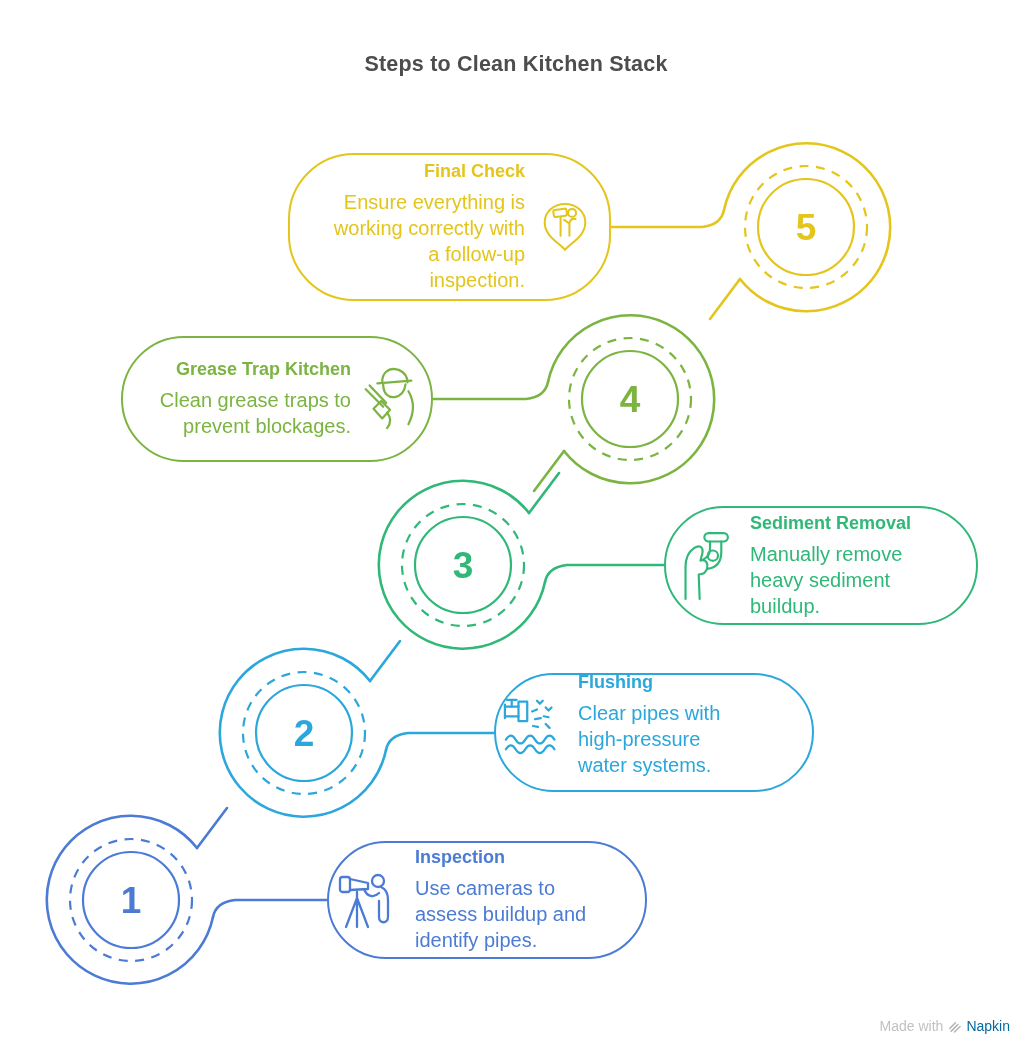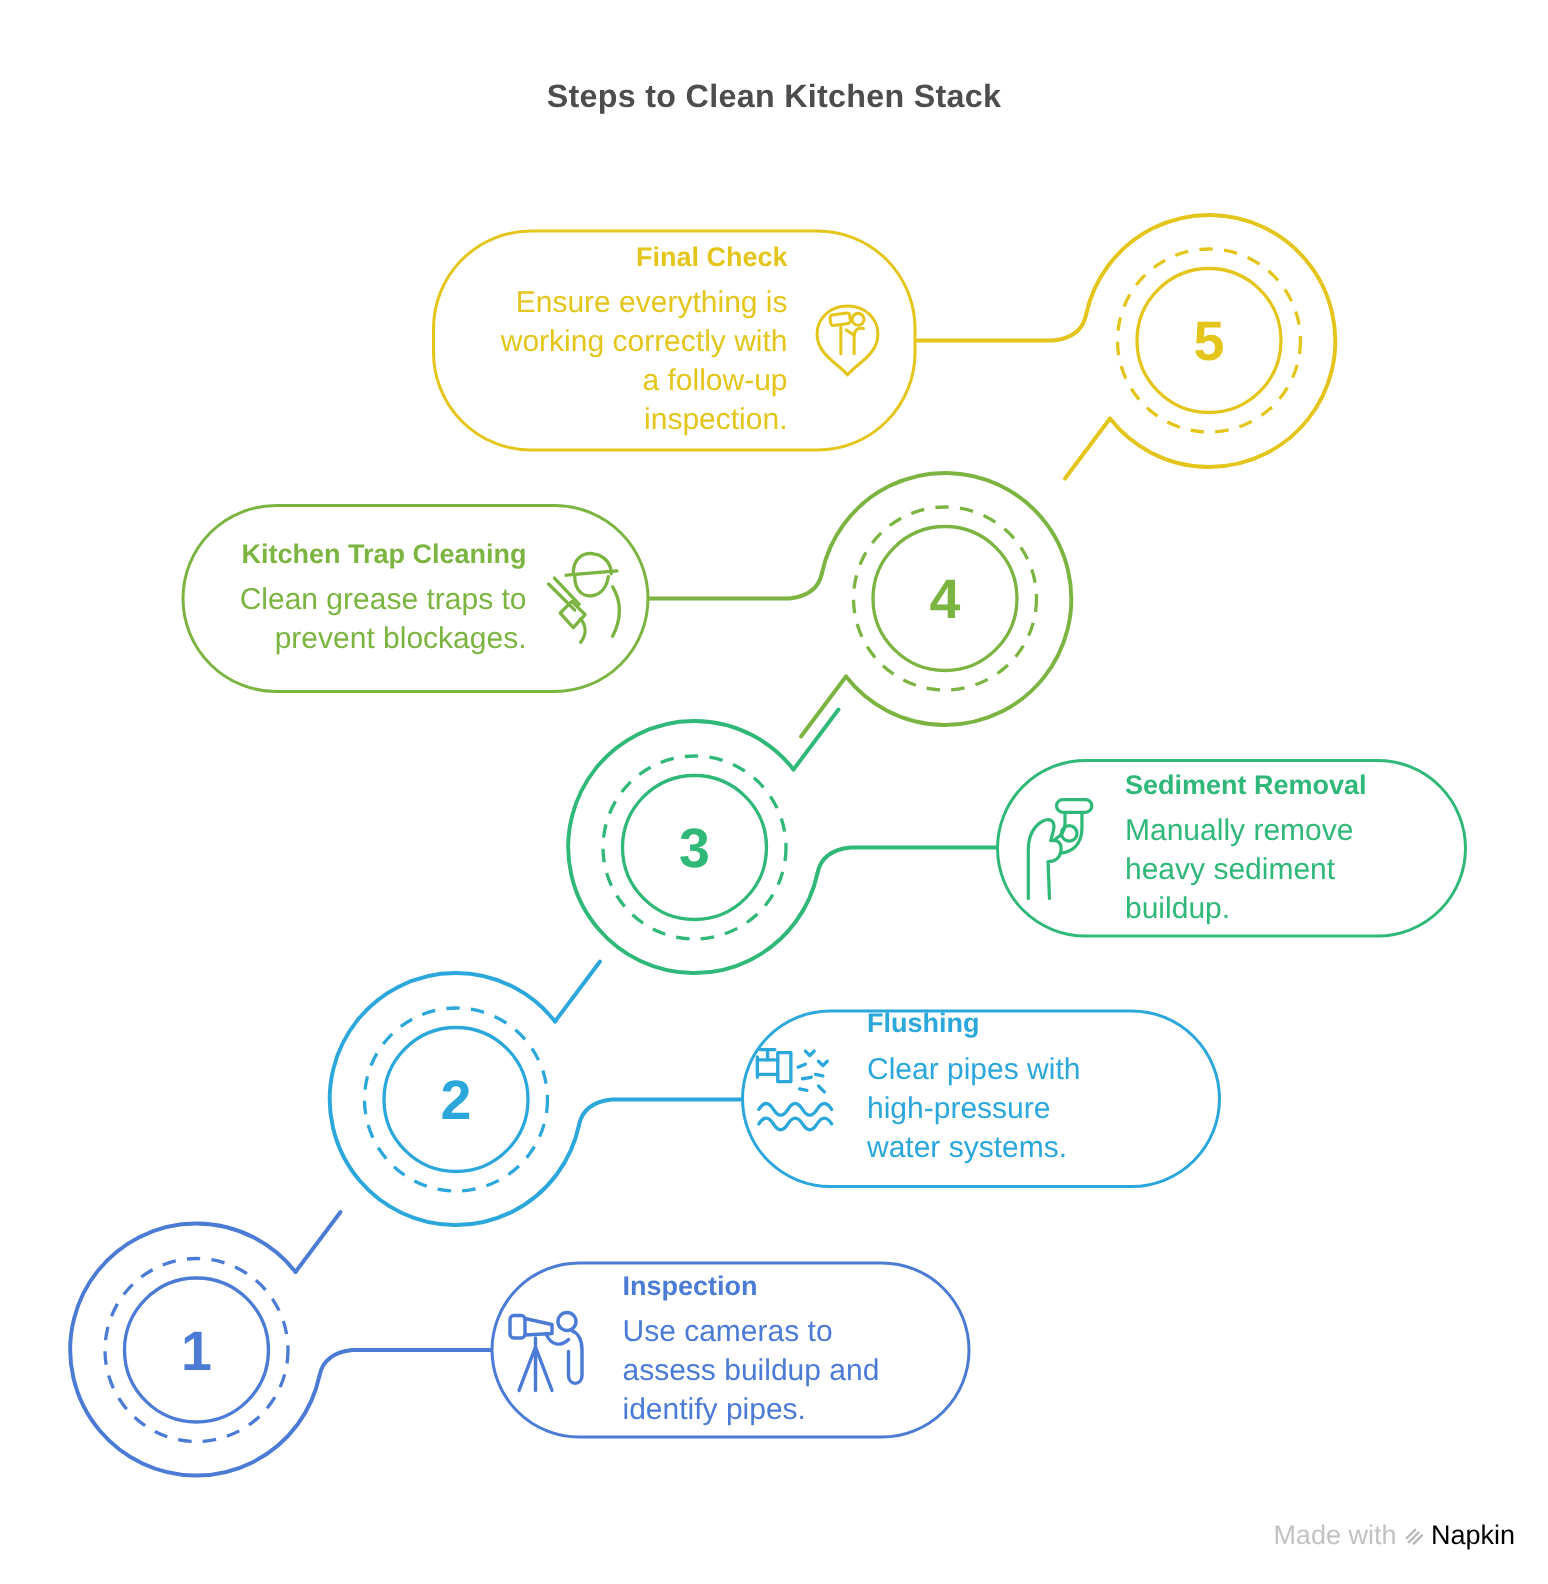--- a/index.html
+++ b/index.html
@@ -29,22 +29,22 @@
   .card1 .desc{max-width:188px;}
   .card2{left:494px;top:673px;width:320px;height:119px;border-radius:60px;padding:0 26px 16px 6px;gap:10px;}
   .card2 .desc{max-width:172px;}
   .card3{left:664px;top:506px;width:314px;height:119px;border-radius:60px;padding:0 24px 0 12px;gap:8px;}
   .card3 .desc{max-width:182px;}
   .card4{left:121px;top:336px;width:312px;height:126px;border-radius:63px;padding:0 8px 0 32px;gap:6px;}
   .card4 .desc{max-width:208px;}
   .card5{left:288px;top:153px;width:323px;height:148px;border-radius:66px;padding:0 14px 0 38px;gap:10px;}
   .card5 .desc{max-width:202px;}
   .watermark{position:absolute;right:22px;bottom:22px;display:flex;align-items:center;gap:5px;
-        font-size:18px;color:#c2c2c2;margin-top:34px;}
-  .watermark .brand{color:#000000;}
+        font-size:14px;color:#c2c2c2;margin-top:34px;}
+  .watermark .brand{color:#0369a1;}
   .watermark svg{display:block;fill:none;stroke:#b5b5b5;stroke-width:1.6;stroke-linecap:round;}
 </style>
 </head>
 <body>
 
 <div class="canvas">
 
   <h1 class="page-title" style="color: rgb(77, 77, 77);">Steps to Clean Kitchen Stack</h1>
 
   <svg class="lines" viewBox="0 0 1032 1056">
@@ -106,21 +106,21 @@
         <line x1="29" y1="23" x2="29" y2="44"></line>
         <rect x="21" y="14" width="15" height="8" rx="2" transform="rotate(-8 28 18)"></rect>
         <circle cx="42" cy="18" r="4.5"></circle>
         <path d="M 46 25 C 41 24 39 27 39 31 L 39 44 M 39 30 L 33 26"></path>
       </svg>
     </span>
   </div>
 
   <div class="card card4 icon-right" style="--c: #7BB441;">
     <div class="txt">
-      <p class="step-title">Kitchen Trap Cleaning</p>
+      <p class="step-title">Grease Trap Kitchen</p>
       <p class="desc">Clean grease traps to prevent blockages.</p>
     </div>
     <span class="icon">
       <svg width="66" height="72" viewBox="0 0 68 72">
         <path d="M 26 18 C 26 9 32 5 38 5 L 43 6 C 50 9 52 14 52 19"></path>
         <path d="M 21 20 L 56 17"></path>
         <path d="M 27 21 C 27 31 33 35 39 34 C 45 33 49 28 50 21"></path>
         <path d="M 9 26 L 27 44 M 13 22 L 30 40"></path>
         <path d="M 25 38 L 34 47 L 26 56 L 17 46 Z"></path>
         <path d="M 53 28 C 59 38 59 50 53 62"></path>

